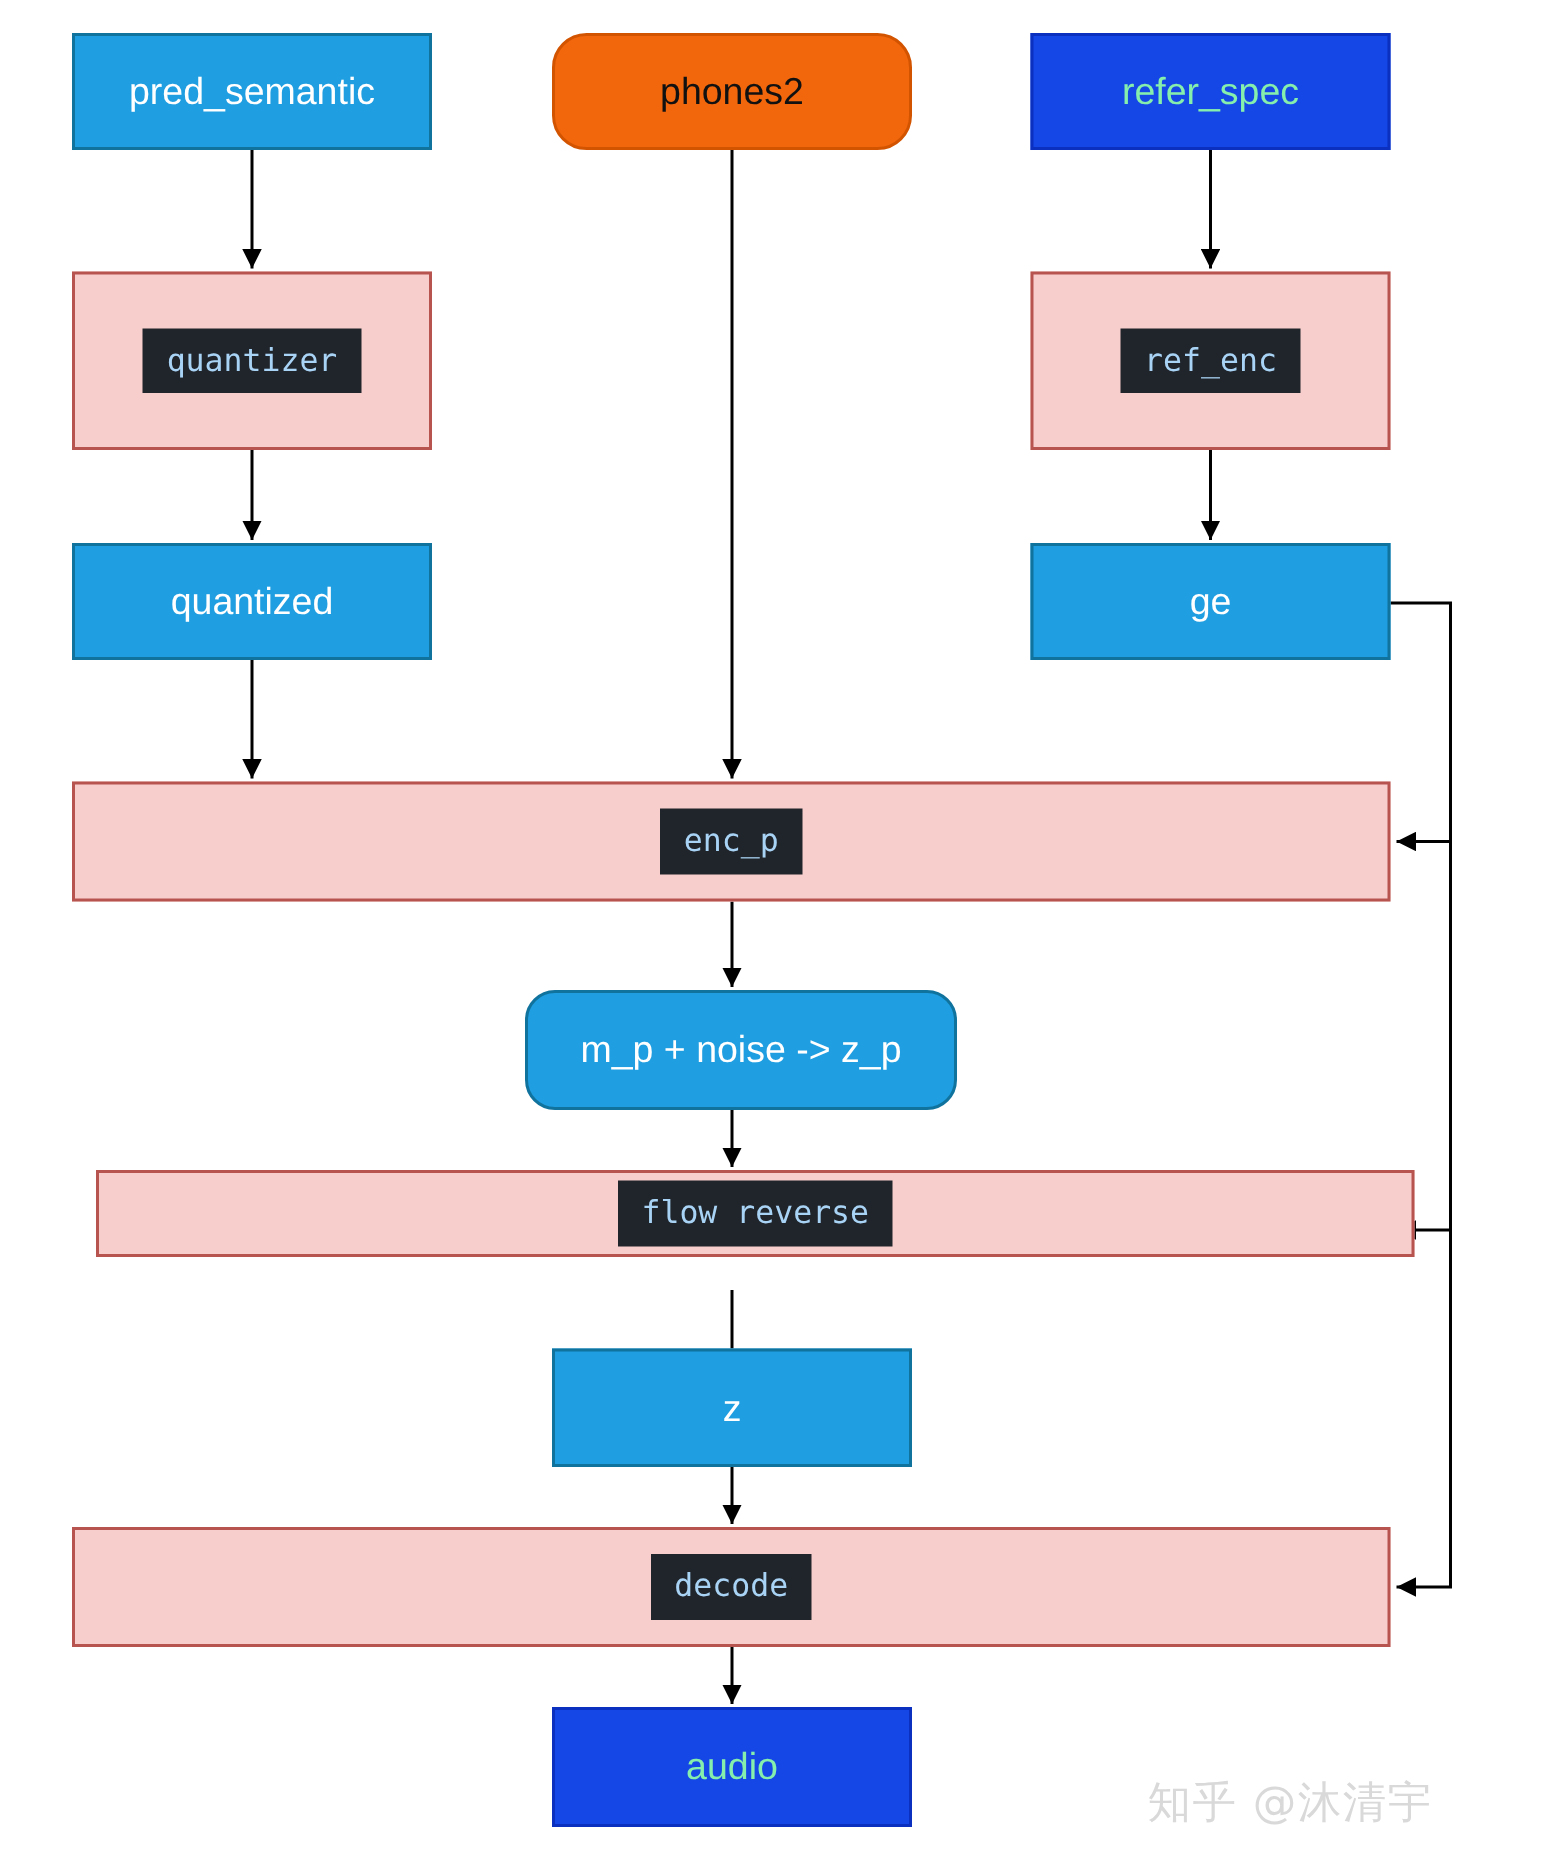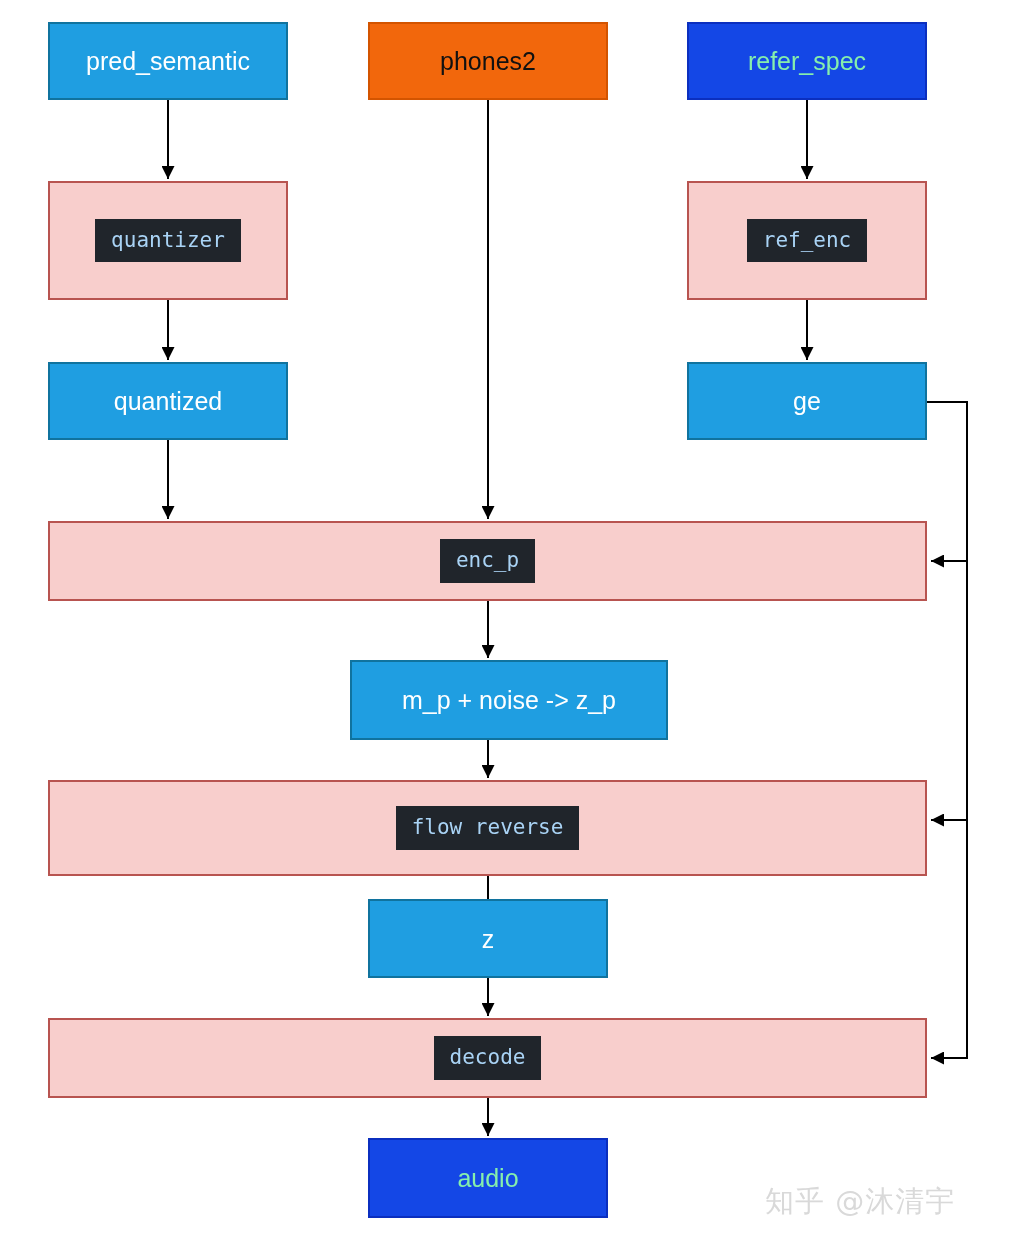--- a/index.html
+++ b/index.html
@@ -55,21 +55,21 @@
       <path d="M488,860 L488,899"></path>
       <path d="M488,978 L488,1016" marker-end="url(#arrow)"></path>
       <path d="M488,1098 L488,1136" marker-end="url(#arrow)"></path>
     </g>
   </svg>
 
   <div class="node blue" style="left:48px;top:22px;width:240px;height:78px;">
     <span>pred_semantic</span>
   </div>
 
-  <div class="node orange" style="left:368px;top:22px;width:240px;height:78px;">
+  <div class="node orange" style="left:368px;top:22px;width:240px;height:78px;border-radius:23px;">
     <span>phones2</span>
   </div>
 
   <div class="node darkblue" style="left:687px;top:22px;width:240px;height:78px;">
     <span>refer_spec</span>
   </div>
 
   <div class="node pink" style="left:48px;top:181px;width:240px;height:119px;">
     <span class="code">quantizer</span>
   </div>
@@ -83,25 +83,25 @@
   </div>
 
   <div class="node pink" style="left:48px;top:521px;width:879px;height:80px;">
     <span class="code">enc_p</span>
   </div>
 
   <div class="node blue" style="left:687px;top:362px;width:240px;height:78px;">
     <span>ge</span>
   </div>
 
-  <div class="node blue" style="left:350px;top:660px;width:318px;height:80px;">
+  <div class="node blue" style="left:350px;top:660px;width:288px;height:80px;border-radius:20px;">
     <span>m_p + noise -&gt; z_p</span>
   </div>
 
-  <div class="node pink" style="left:48px;top:780px;width:879px;height:96px;">
+  <div class="node pink" style="left:64px;top:780px;width:879px;height:58px;">
     <span class="code">flow reverse</span>
   </div>
 
   <div class="node blue" style="left:368px;top:899px;width:240px;height:79px;">
     <span>z</span>
   </div>
 
   <div class="node pink" style="left:48px;top:1018px;width:879px;height:80px;">
     <span class="code">decode</span>
   </div>

